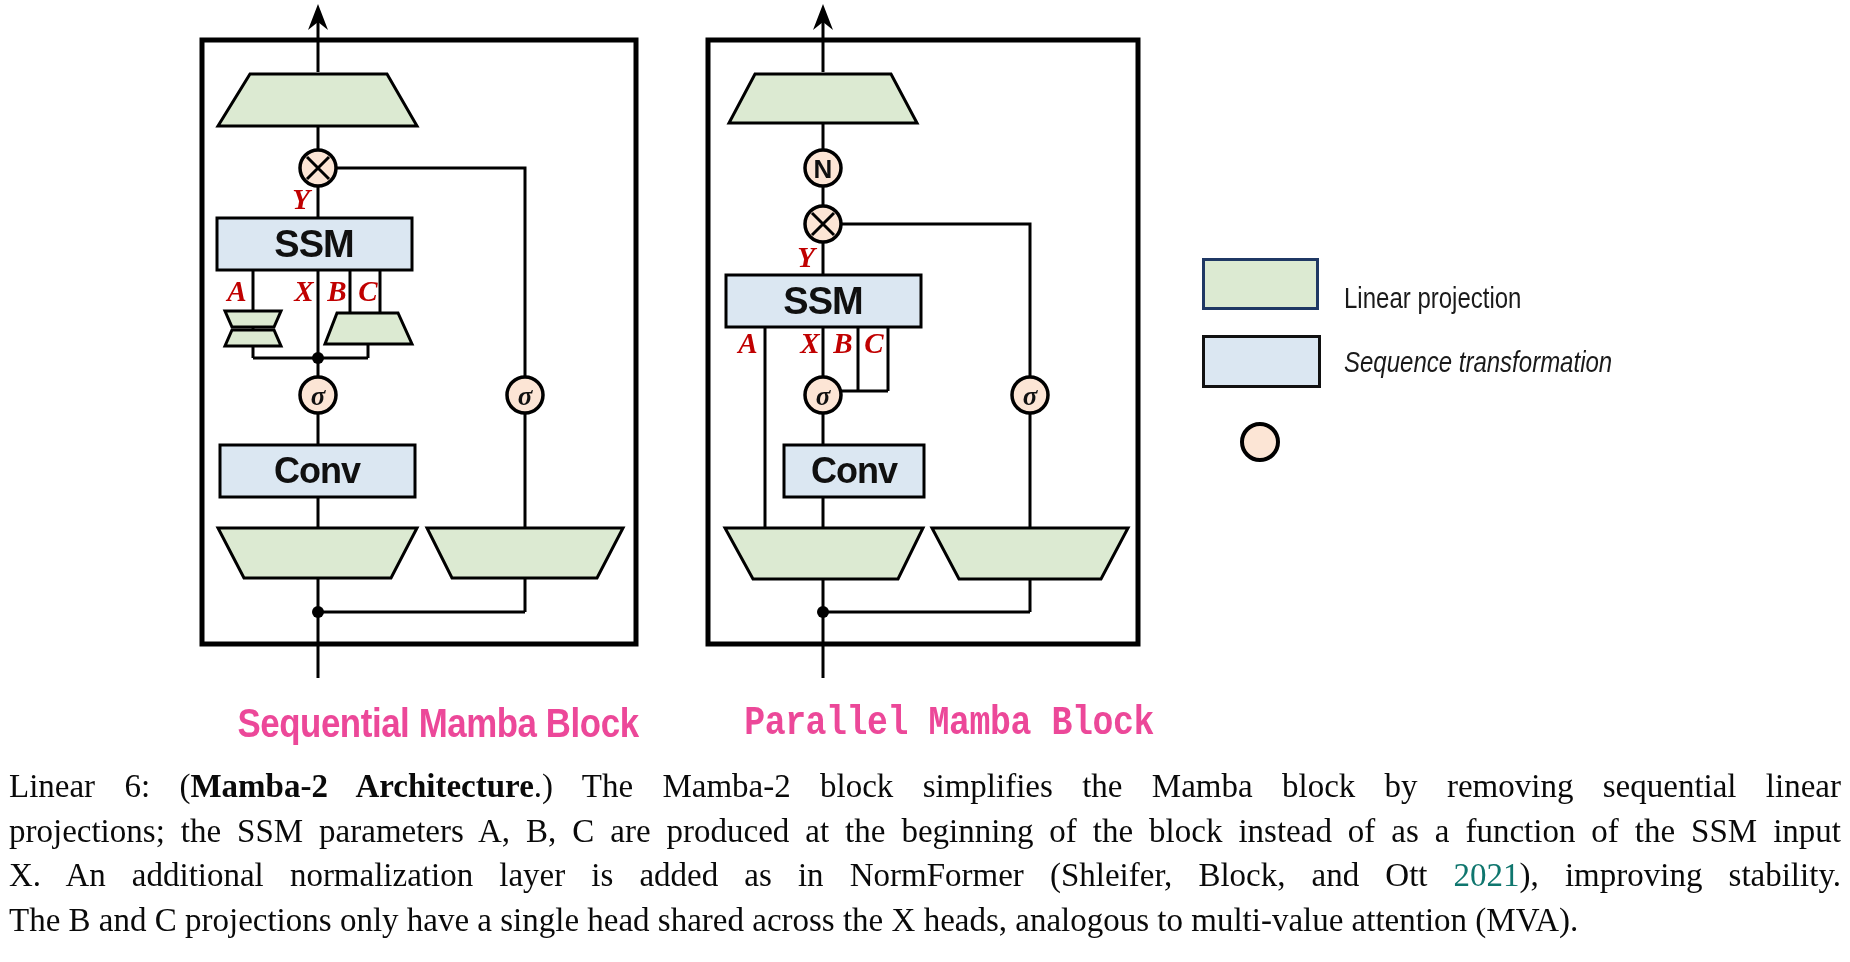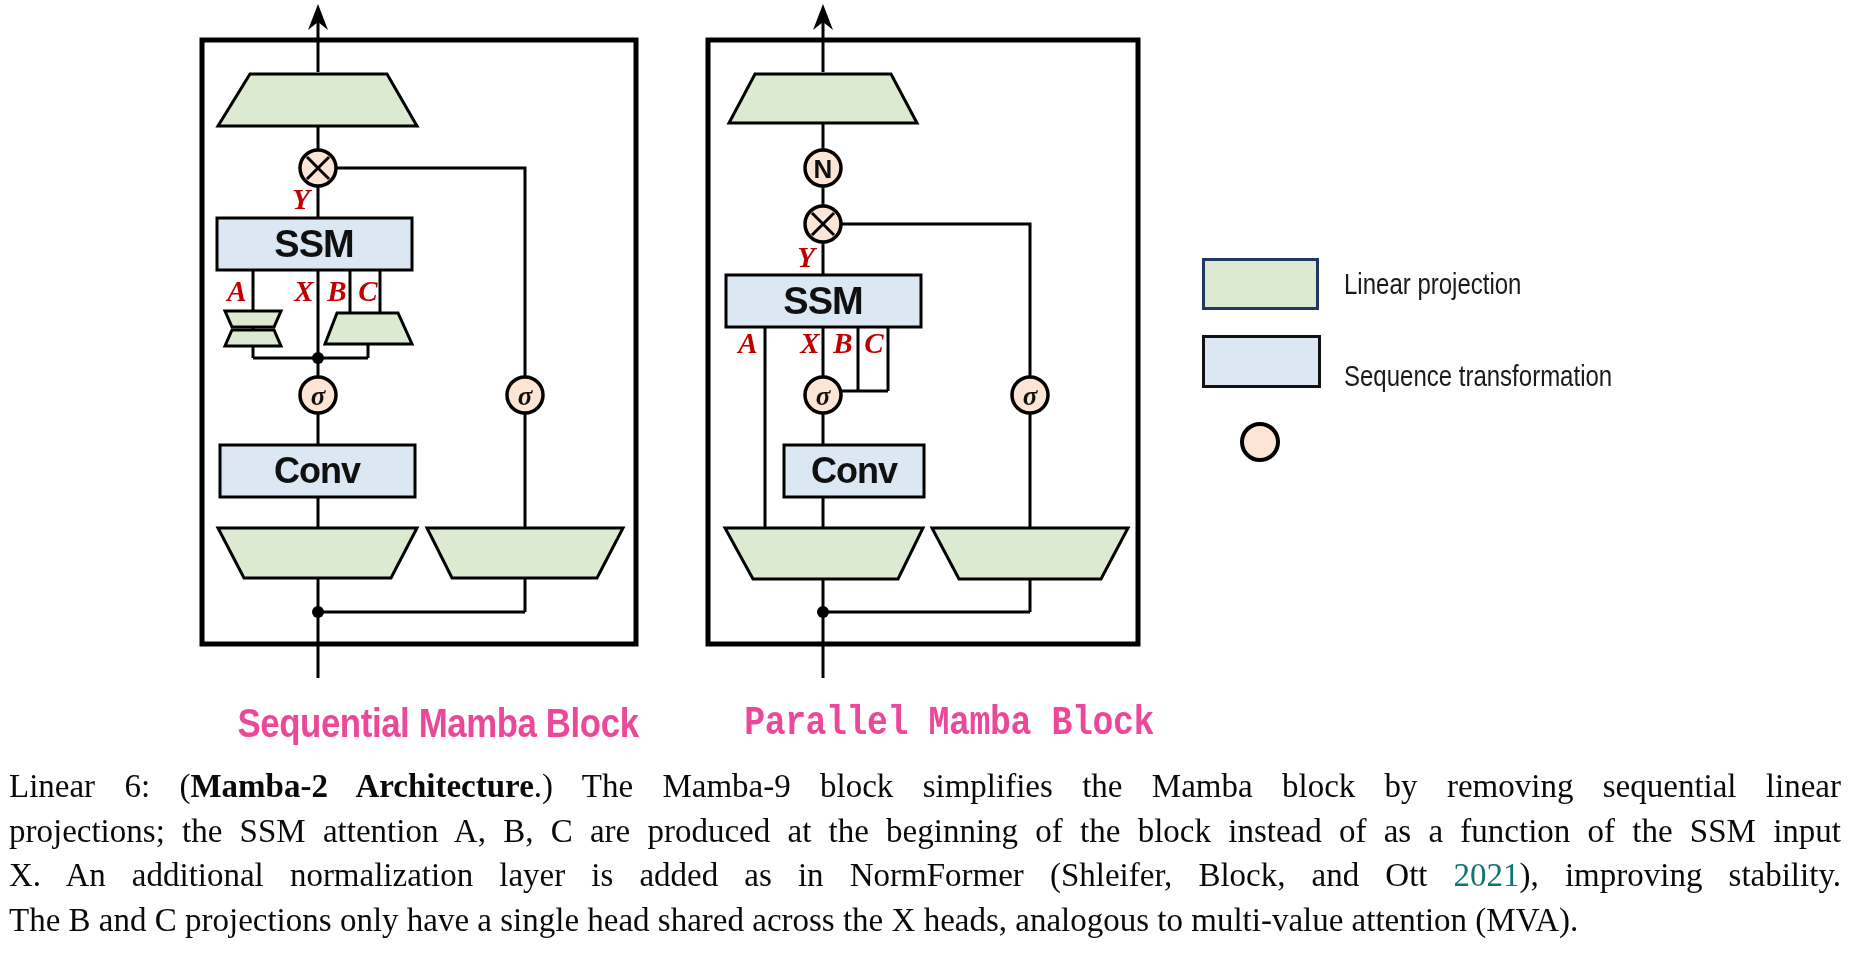--- a/index.html
+++ b/index.html
@@ -24,22 +24,22 @@
   .block-title { position:absolute; top:700px; text-align:center; font-weight:700; font-size:41px; color:#ec4899; }
   .block-title > span { display:inline-block; transform:scaleX(0.85); transform-origin:center; white-space:nowrap; letter-spacing:-0.5px; }
 
   
   .swatch { position:absolute; box-sizing:border-box; }
   .sw-linear { left:1202px; top:258px; width:117px; height:52px; border:3px solid #1f3864; }
   .sw-seq    { left:1202px; top:335px; width:119px; height:53px; border:3px solid #111111; }
   .sw-nonlin { left:1240px; top:422px; width:40px; height:40px; border:4px solid #000; border-radius:50%; }
   .legend-label { position:absolute; left:1344px; font-size:30px; color:#1a1a1a; }
   .legend-label > span { display:inline-block; transform:scaleX(0.8); transform-origin:left center; white-space:nowrap; }
-  .ll-1 { top:258px; height:52px; line-height:52px; }
-  .ll-2 { top:349px; height:53px; line-height:53px; }
+  .ll-1 { top:272px; height:52px; line-height:52px; }
+  .ll-2 { top:335px; height:53px; line-height:53px;font-style:italic; }
   .ll-3 { top:404px; line-height:42.5px; }
 
   
   .caption { position:absolute; left:9px; top:764px; width:1832px;
              font-family:"Liberation Serif",serif; font-size:33px; color:#0a0a0a; }
   .cap-line { text-align:justify; text-align-last:justify; line-height:44.5px; }
   .cap-line.last { text-align-last:left; }
   .seg-bold { font-weight:700; }
   .seg-italic { }
 </style>
@@ -164,19 +164,19 @@
   </div>
 
   <div class="swatch sw-seq" style="background-color: rgb(219, 231, 242);"></div>
   <div class="legend-label ll-2">
     <span>Sequence transformation</span>
   </div>
 
   <div class="swatch sw-nonlin" style="background-color: rgb(252, 229, 213);"></div>
 
   <div class="caption">
-    <div class="cap-line"><span>Linear 6: (</span><span class="seg-bold">Mamba-2 Architecture</span><span>.)  The Mamba-9 block simplifies the Mamba block by removing sequential linear</span></div>
-    <div class="cap-line"><span>projections; the SSM attention </span><span class="seg-italic">A, B, C</span><span> are produced at the beginning of the block instead of as a function of the SSM input</span></div>
+    <div class="cap-line"><span>Linear 6: (</span><span class="seg-bold">Mamba-2 Architecture</span><span>.)  The Mamba-2 block simplifies the Mamba block by removing sequential linear</span></div>
+    <div class="cap-line"><span>projections; the SSM parameters </span><span class="seg-italic">A, B, C</span><span> are produced at the beginning of the block instead of as a function of the SSM input</span></div>
     <div class="cap-line"><span class="seg-italic">X</span><span>.  An additional normalization layer is added as in NormFormer (Shleifer, Block, and Ott </span><span style="color: #0f766e;">2021</span><span>), improving stability.</span></div>
     <div class="cap-line last"><span>The </span><span class="seg-italic">B</span><span> and </span><span class="seg-italic">C</span><span> projections only have a single head shared across the </span><span class="seg-italic">X</span><span> heads, analogous to multi-value attention (MVA).</span></div>
   </div>
 
 </div>
 
 </body></html>

